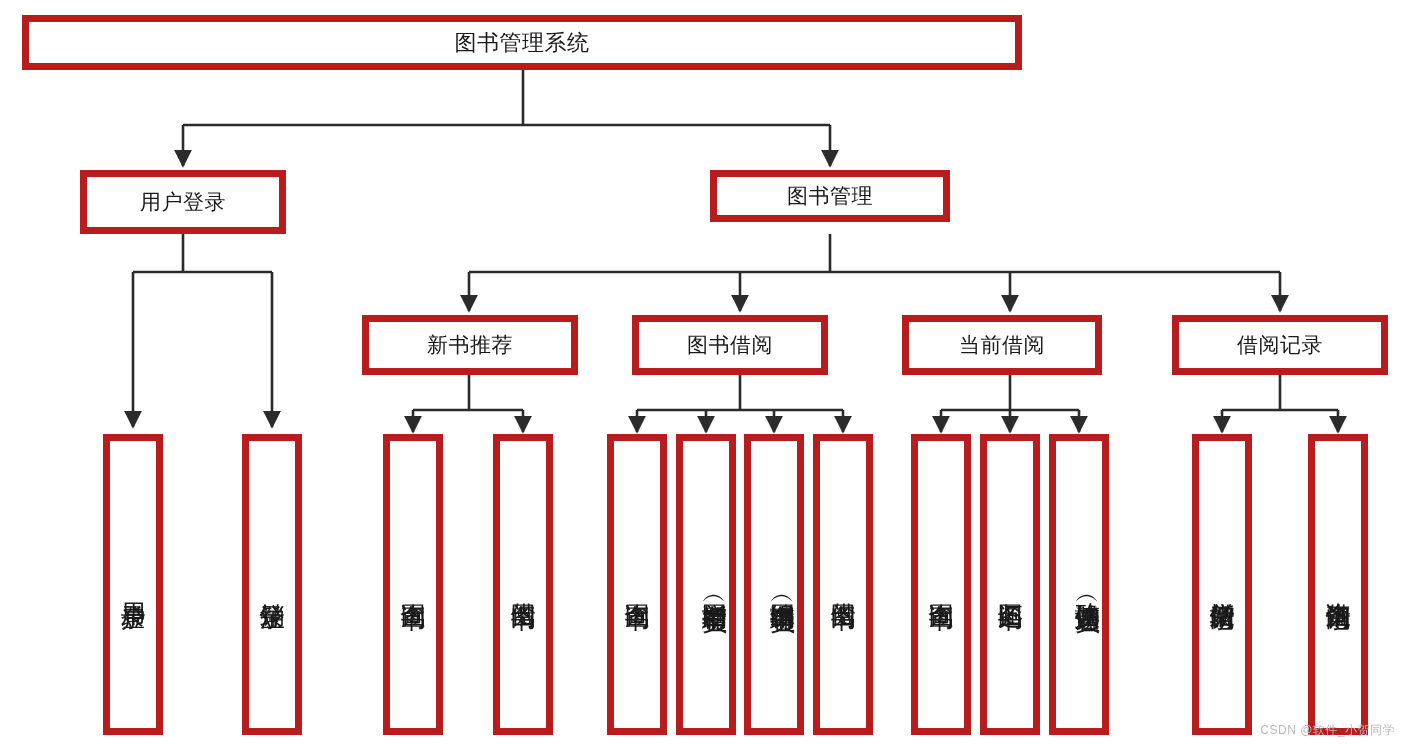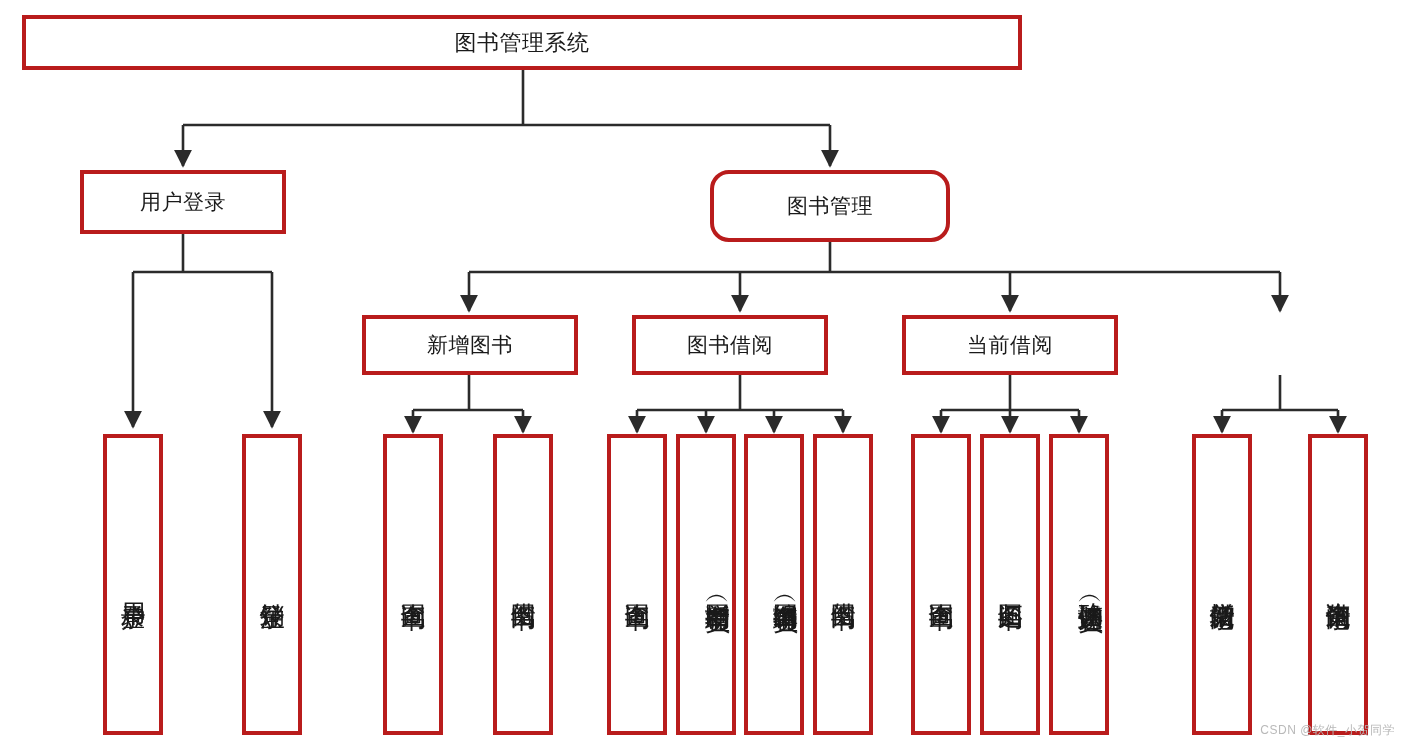--- a/index.html
+++ b/index.html
@@ -13,21 +13,21 @@
   #canvas {
     position: relative;
     width: 1405px;
     height: 747px;
     background: #ffffff;
     overflow: hidden;
   }
   .node {
     position: absolute;
     box-sizing: border-box;
-    border: 4px solid #b91c1c;
+    border: 7px solid #b91c1c;
     background: #ffffff;
     display: flex;
     align-items: center;
     justify-content: center;
     color: #1a1a1a;
   }
   .node-h {
     font-size: 21px;
     letter-spacing: 0.5px;
     white-space: nowrap;
@@ -119,25 +119,26 @@
       <path d="M 1280 375 L 1280 410"></path>
       <path d="M 1222 410 L 1338 410"></path>
       <path d="M 1222 410 L 1222 432" marker-end="url(#arrow)"></path>
       <path d="M 1338 410 L 1338 432" marker-end="url(#arrow)"></path>
     </g>
   </svg>
 
   <div class="node node-h root" style="left:22px; top:15px; width:1000px; height:55px;">图书管理系统</div>
 
   <div class="node node-h" style="left:80px; top:170px; width:206px; height:64px;">用户登录</div>
-  <div class="node node-h" style="left:710px; top:170px; width:240px; height:72px;border-radius:19px;">图书管理</div>
+  <div class="node node-h" style="left:710px; top:170px; width:240px; height:52px;">图书管理</div>
 
-  <div class="node node-h" style="left:362px; top:315px; width:216px; height:60px;">新增图书</div>
+  <div class="node node-h" style="left:362px; top:315px; width:216px; height:60px;">新书推荐</div>
   <div class="node node-h" style="left:632px; top:315px; width:196px; height:60px;">图书借阅</div>
-  <div class="node node-h" style="left:902px; top:315px; width:216px; height:60px;">当前借阅</div>
+  <div class="node node-h" style="left:902px; top:315px; width:200px; height:60px;">当前借阅</div>
+  <div class="node node-h" style="left:1172px; top:315px; width:216px; height:60px;">借阅记录</div>
 
   <div class="node node-v centered" style="left:103px; top:434px; width:60px; height:301px;">用户登录</div>
   <div class="node node-v centered" style="left:242px; top:434px; width:60px; height:301px;">注销登录</div>
 
   <div class="node node-v centered" style="left:383px; top:434px; width:60px; height:301px;">查询图书</div>
   <div class="node node-v centered" style="left:493px; top:434px; width:60px; height:301px;">借阅图书</div>
 
   <div class="node node-v centered" style="left:607px; top:434px; width:60px; height:301px;">查询图书</div>
   <div class="node node-v" style="left:676px; top:434px; width:60px; height:301px;">新增图书（管理员）</div>
   <div class="node node-v" style="left:744px; top:434px; width:60px; height:301px;">编辑图书（管理员）</div>

